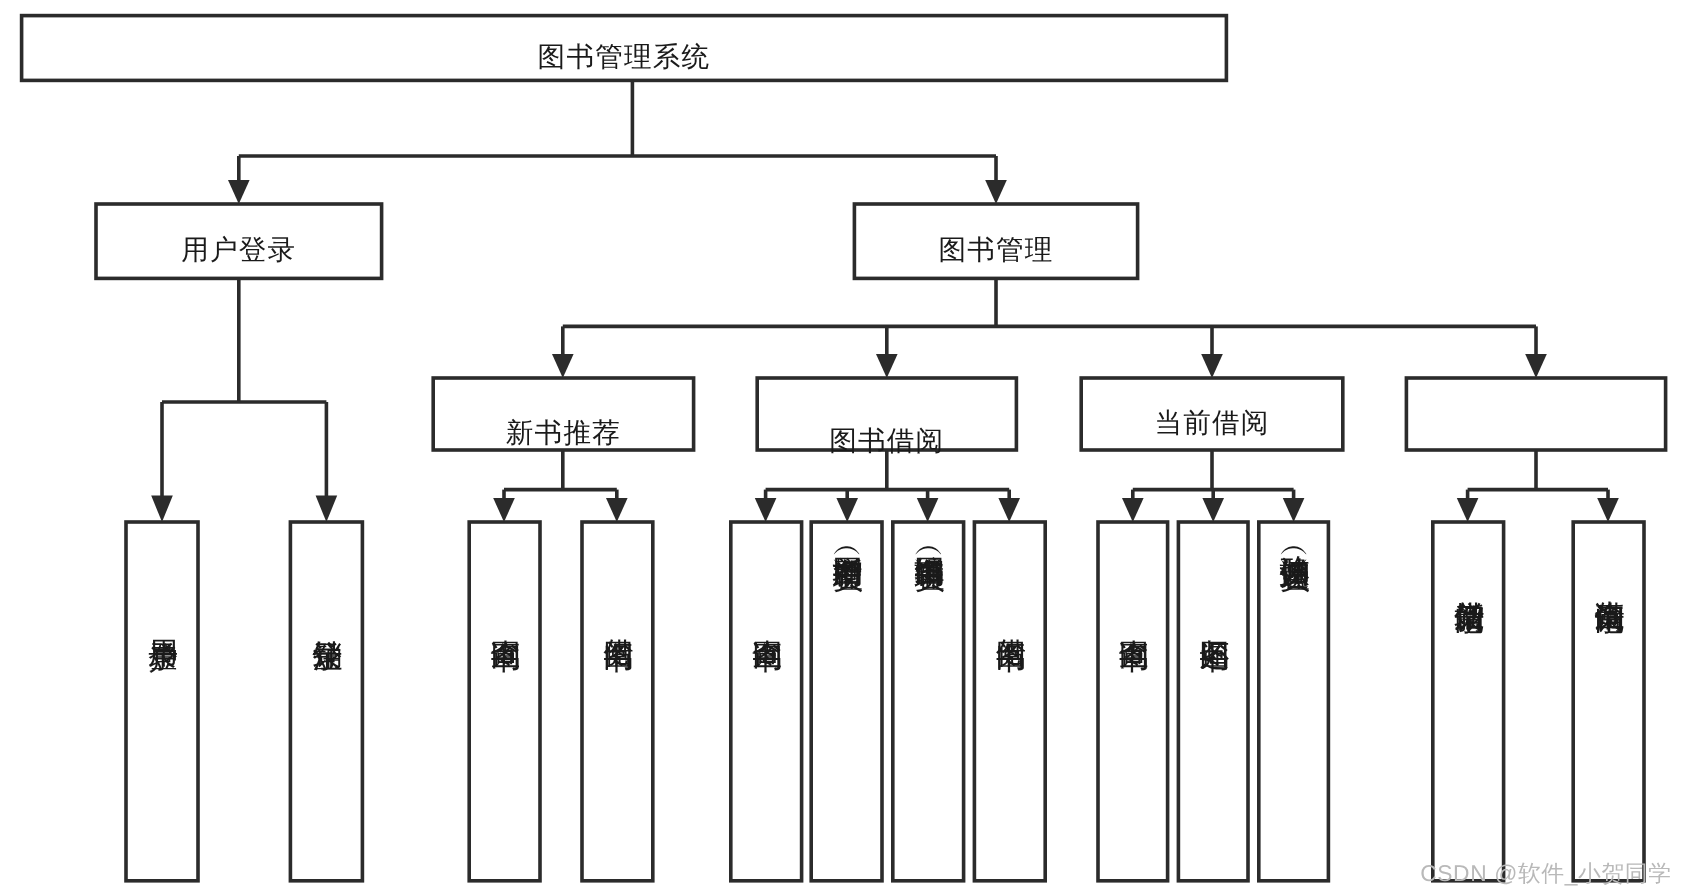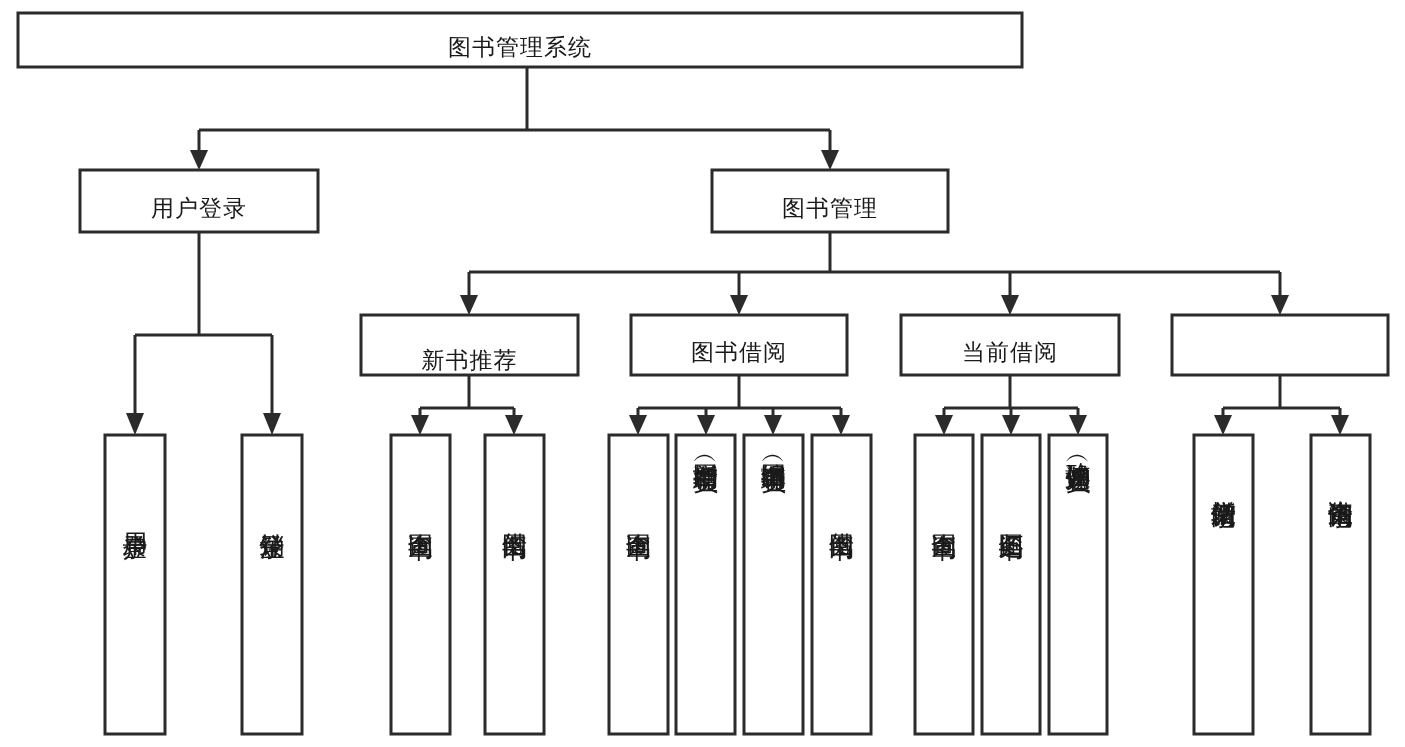--- a/index.html
+++ b/index.html
@@ -201,21 +201,21 @@
   <div class="hlabel-wrap" style="left:80px; top:170px; width:238px; height:62px;">
     <span class="hlabel-text">用户登录</span>
   </div>
   <div class="hlabel-wrap" style="left:712px; top:170px; width:236px; height:62px;text-align:right;">
     <span class="hlabel-text">图书管理</span>
   </div>
 
   <div class="hlabel-wrap" style="left:361px; top:315px; width:217px; height:76px;">
     <span class="hlabel-text">新书推荐</span>
   </div>
-  <div class="hlabel-wrap" style="left:631px; top:315px; width:216px; height:60px;">
+  <div class="hlabel-wrap" style="left:631px; top:330px; width:216px; height:60px;">
     <span class="hlabel-text">图书借阅</span>
   </div>
   <div class="hlabel-wrap" style="left:901px; top:315px; width:218px; height:60px;">
     <span class="hlabel-text">当前借阅</span>
   </div>
 
   <div class="vlabel-wrap" style="left:105px; top:435px; width:60px; height:299px; padding-top:78px;">
     <span class="vlabel-text">用户登录</span>
   </div>
   <div class="vlabel-wrap" style="left:242px; top:435px; width:60px; height:299px; padding-top:78px;">
@@ -248,14 +248,15 @@
   <div class="vlabel-wrap" style="left:1049px; top:435px; width:58px; height:299px; padding-top:8px;">
     <span class="vlabel-text">确认归还（管理员）</span>
   </div>
   <div class="vlabel-wrap" style="left:1194px; top:435px; width:59px; height:299px; padding-top:45px;">
     <span class="vlabel-text">新增借阅记录</span>
   </div>
   <div class="vlabel-wrap" style="left:1311px; top:435px; width:59px; height:299px; padding-top:45px;">
     <span class="vlabel-text">查询借阅记录</span>
   </div>
 
+  <div id="watermark">CSDN @软件_小贺同学</div>
 
 </div>
 
 </body></html>

